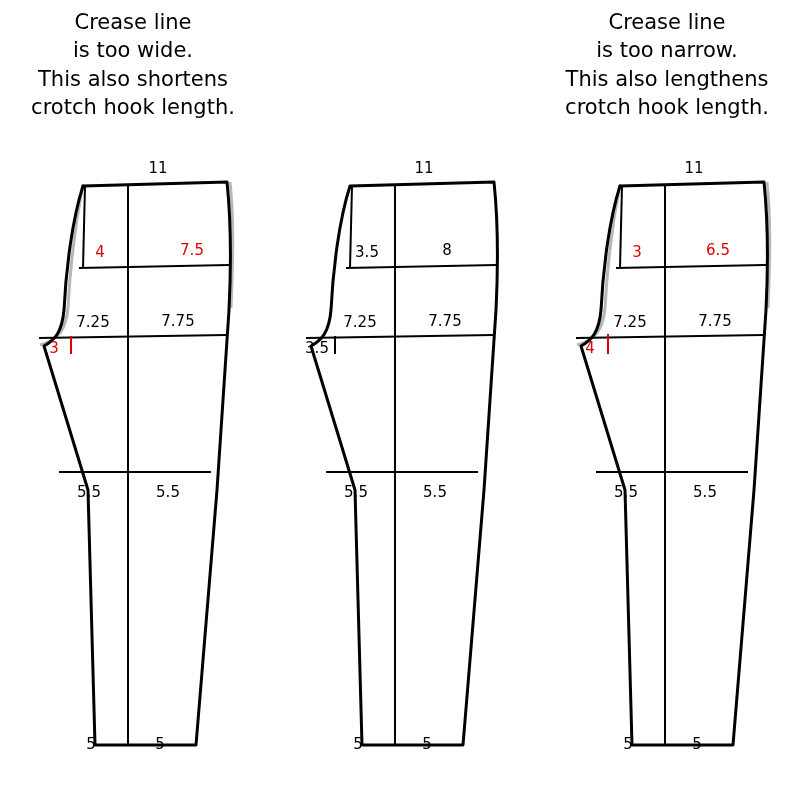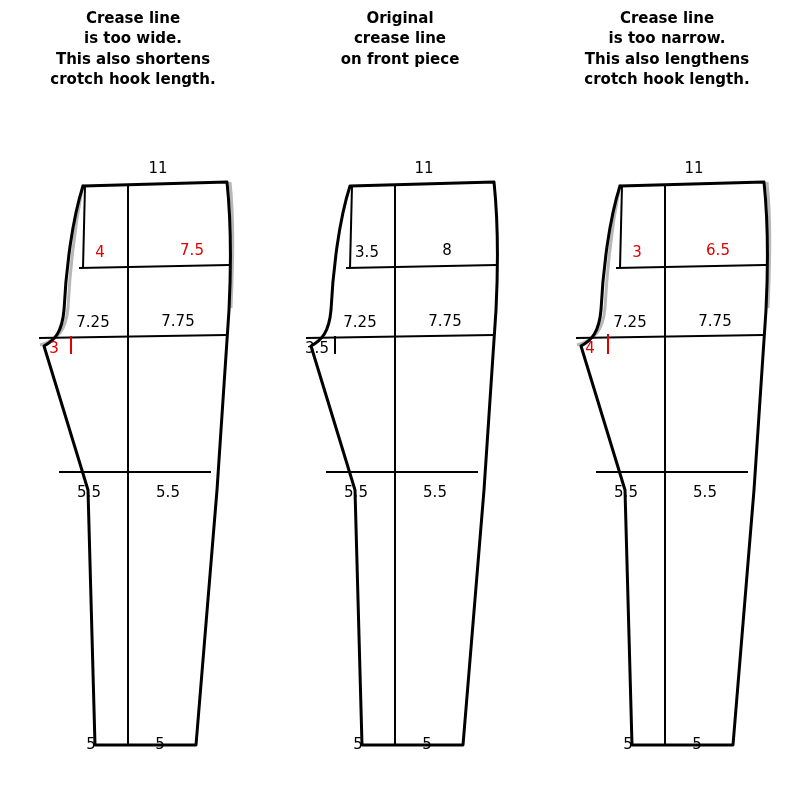--- a/index.html
+++ b/index.html
@@ -24,25 +24,24 @@
     top: 0;
     width: 266px;
     height: 800px;
   }
   .panel-caption {
     position: absolute;
     top: 8px;
     left: 0;
     width: 266px;
     text-align: center;
-    font-size: 15px;
+    font-size: 21px;
     line-height: 1.35;
     color: #000;
     white-space: pre-line;
-    font-weight: bold;
   }
   .diagram {
     position: absolute;
     top: 140px;
     left: 0;
     width: 266px;
     height: 660px;
   }
   svg { display: block; }
   .lbl {
@@ -90,23 +89,20 @@
       <div class="lbl" style="left:178px;top:181px;">7.75</div>
       <div class="lbl red" style="left:54px;top:208px;">3</div>
       <div class="lbl" style="left:89px;top:352px;">5.5</div>
       <div class="lbl" style="left:168px;top:352px;">5.5</div>
       <div class="lbl" style="left:91px;top:604px;">5</div>
       <div class="lbl" style="left:160px;top:604px;">5</div>
     </div>
   </div>
 
   <div class="panel" style="left:267px;">
-    <div class="panel-caption">Original
-crease line
-on front piece</div>
     <div class="diagram">
       <svg width="266" height="660" viewBox="0 0 266 660">
         <path d="M83 46 L227 42 C 232 90, 231 130, 229 170 L 217 350 L 196 605 L 95 605 L 88 350 L 44 206 C 55 200, 62 192, 64 170 C 66 130, 72 80, 83 46 Z" fill="none" stroke="#000000" stroke-width="3" stroke-linejoin="round"></path>
         <line x1="79" y1="128" x2="229" y2="125" stroke="#000000" stroke-width="2"></line>
         <line x1="39" y1="198" x2="226" y2="195" stroke="#000000" stroke-width="2"></line>
         <line x1="59" y1="332" x2="211" y2="332" stroke="#000000" stroke-width="2"></line>
         <line x1="128" y1="44" x2="128" y2="605" stroke="#000000" stroke-width="2"></line>
         <line x1="85" y1="46" x2="83" y2="128" stroke="#000000" stroke-width="2"></line>
         <line x1="68" y1="196" x2="68" y2="214" stroke="#000000" stroke-width="2"></line>
       </svg>

